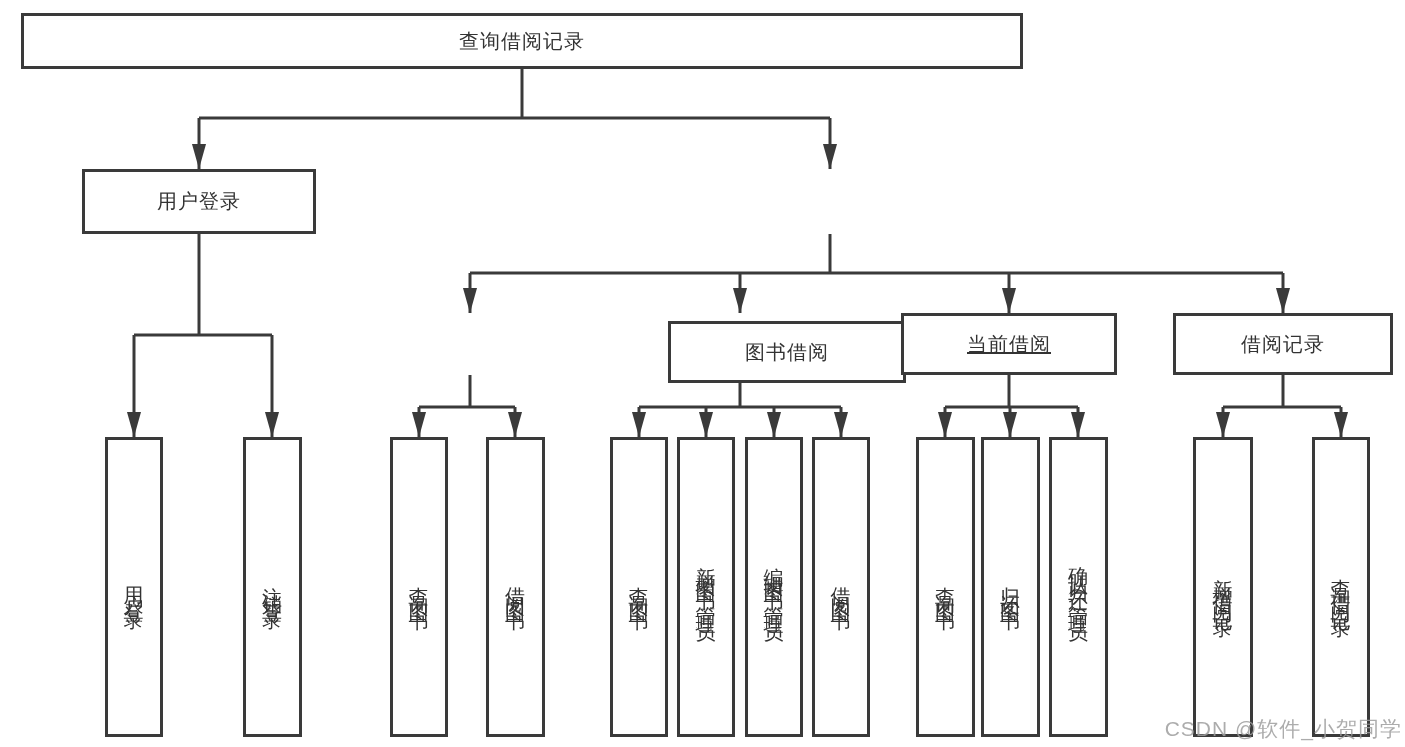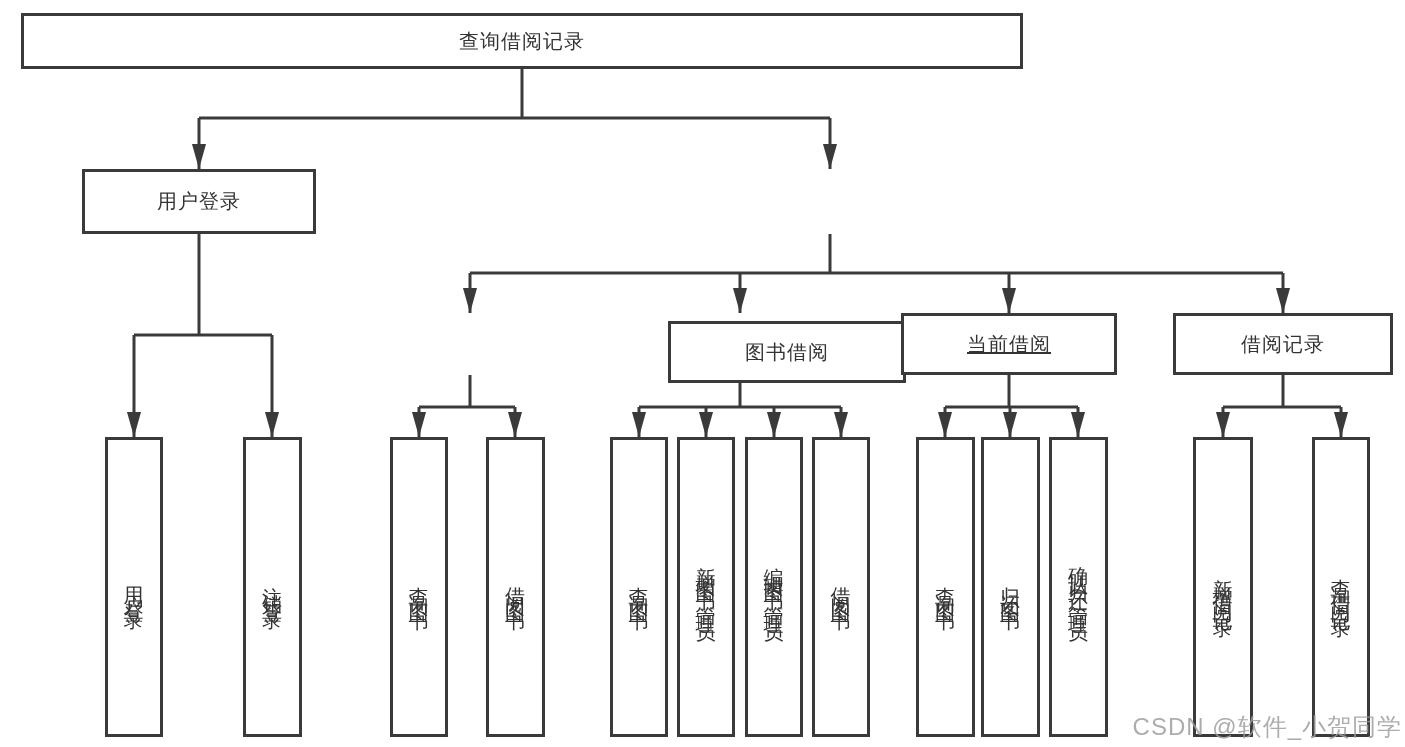--- a/index.html
+++ b/index.html
@@ -37,21 +37,21 @@
   .n-leaf-add-book{left:677px;width:58px;}
   .n-leaf-edit-book{left:745px;width:58px;}
   .n-leaf-borrow-books-2{left:812px;width:58px;}
   .n-leaf-query-books-3{left:916px;width:59px;}
   .n-leaf-return-book{left:981px;width:59px;}
   .n-leaf-confirm-return{left:1049px;width:59px;}
   .n-leaf-add-borrow-record{left:1193px;width:60px;}
   .n-leaf-query-borrow-record{left:1312px;width:58px;}
   .watermark{
     position:absolute;right:3px;bottom:4px;z-index:5;
-    font-size:24px;letter-spacing:1px;color:#9e9e9e;opacity:.85;
+    font-size:21px;letter-spacing:1px;color:#9e9e9e;opacity:.85;
   }
 </style>
 </head>
 <body>
 
 <div class="canvas">
 
   <svg class="connectors" viewBox="0 0 1405 747" fill="none">
     <defs>
       <marker id="arrow" markerUnits="userSpaceOnUse" markerWidth="26" markerHeight="18" viewBox="0 0 26 18" refX="26" refY="9" orient="auto">

